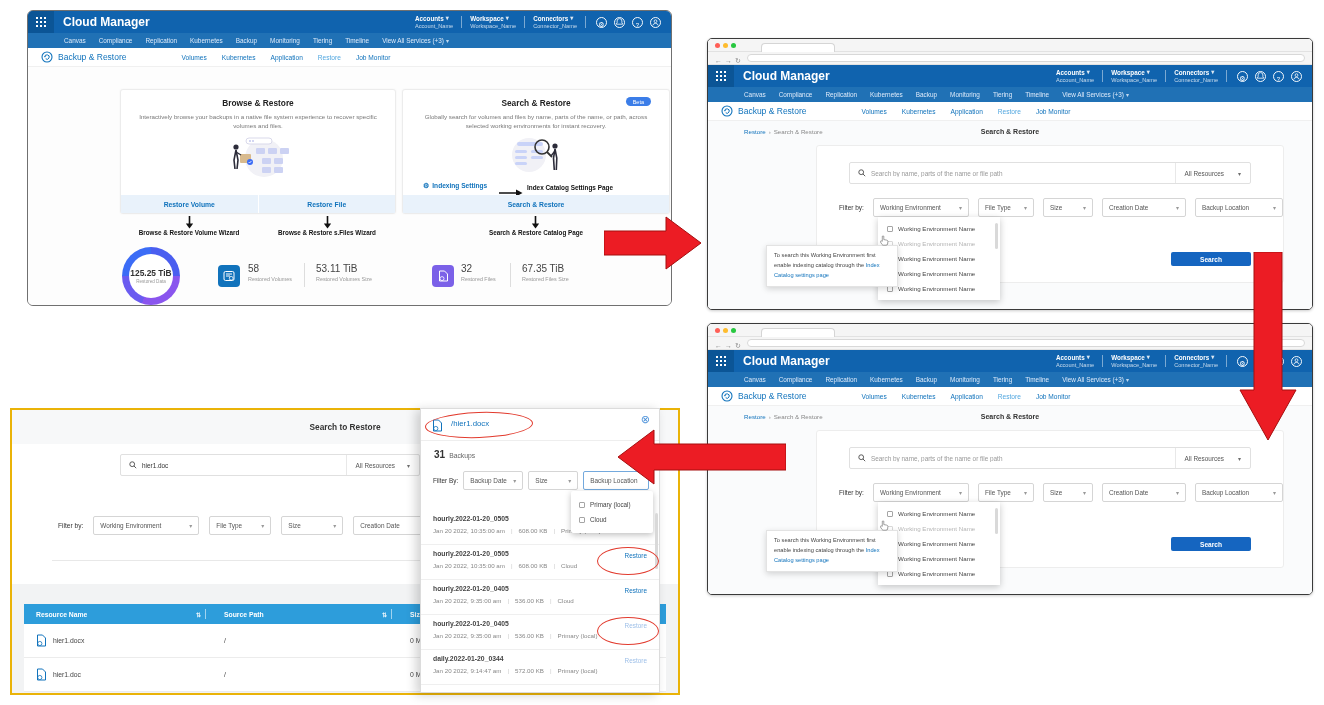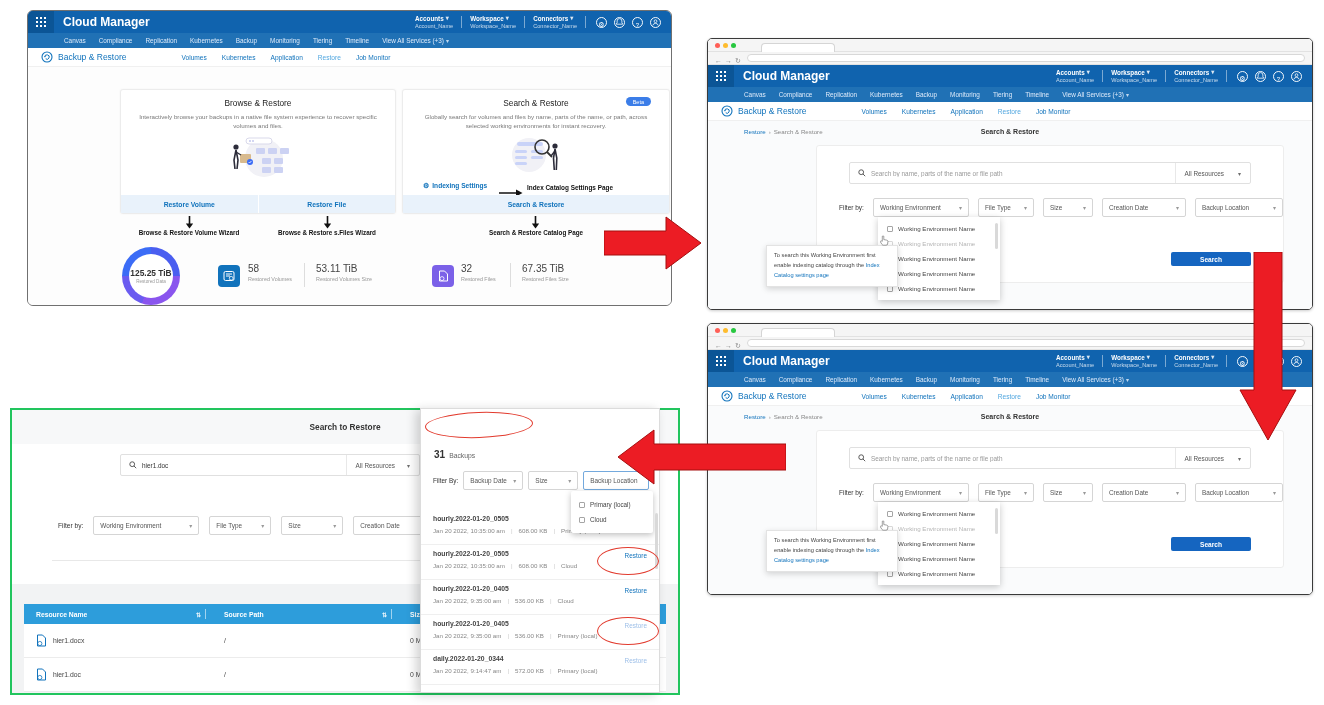--- a/index.html
+++ b/index.html
@@ -31,21 +31,21 @@
   .cm-tabs { display:flex; gap:15px; margin-left:55px; font-size:6.6px; color:#1173bc; white-space:nowrap; }
   .cm-tabs .tab:nth-child(4) { color:#54a8e0; }
 
   
   .panelA { position:absolute; left:27px; top:10px; width:645px; height:296px; border:1px solid #707070;
             border-radius:6px; overflow:hidden; background:#fff; }
   .a-body { position:relative; height:240px; background:#fdfdfd; }
   .a-cards { position:absolute; left:92px; top:22px; display:flex; gap:6px; }
   .card { position:relative; background:#fff; border:1px solid #ececec; border-radius:3px; height:125px; box-shadow:0 0 2px rgba(0,0,0,.05); }
   .card1 { width:276px; } .card2 { width:268px; }
-  .card-t { text-align:center; font-size:8.3px; font-weight:normal; color:#222; margin-top:8px; }
+  .card-t { text-align:center; font-size:8.3px; font-weight:bold; color:#222; margin-top:8px; }
   .card-d { font-size:6.2px; color:#777; text-align:center; margin:5px 15px 0; line-height:1.45; }
   .illus { display:flex; justify-content:center; margin-top:3px; }
   .card-foot { position:absolute; left:0; right:0; bottom:0; height:18px; background:#e9f2fb; display:flex; }
   .cf-btn { flex:1; display:flex; align-items:center; justify-content:center; color:#1173bc; font-weight:bold; font-size:6.8px; }
   .cf-div { width:1px; background:#fff; }
   .beta { position:absolute; right:18px; top:7px; background:#3b7de8; color:#fff; font-size:5.5px; padding:1.5px 7px; border-radius:6px; }
   .ix-link { position:absolute; left:20px; top:92px; color:#1173bc; font-weight:bold; font-size:6.6px; display:flex; align-items:center; gap:3px; }
   .g-gearb::after { content:"⚙"; color:#1173bc; font-size:7px; line-height:1; }
   .ix-arrow { position:absolute; left:96px; top:93px; }
   .ix-note { position:absolute; left:124px; top:94px; font-size:6.4px; font-weight:bold; color:#111; white-space:nowrap; }
@@ -99,21 +99,21 @@
   .cb { width:6px; height:6px; border:1px solid #a5a5a5; border-radius:1px; background:#fff; flex:0 0 6px; }
   .sr-scroll { position:absolute; right:2px; top:6px; width:3px; height:26px; background:#d9d9d9; border-radius:2px; }
   .sr-btn { position:absolute; left:354px; top:106px; width:80px; height:14px; background:#1565c0; color:#fff; font-size:6.6px;
             display:flex; align-items:center; justify-content:center; border-radius:2px; font-weight:bold; }
   .tooltip { position:absolute; left:58px; top:124px; width:132px; background:#fff; border:1px solid #e3e3e3;
              box-shadow:0 2px 6px rgba(0,0,0,.16); padding:5px 7px; font-size:5.7px; line-height:1.75; color:#444; z-index:7; }
   .tt-link { color:#1173bc; }
   .hand { position:absolute; left:172px; top:114px; z-index:8; }
 
   
-  .panelD { position:absolute; left:10px; top:408px; width:670px; height:287px; border:2px solid #22c55e; background:#fff; }
+  .panelD { position:absolute; left:10px; top:408px; width:670px; height:287px; border:2px solid #eab308; background:#fff; }
   .d-titlebar { height:34px; background:#f7f8f9; display:flex; align-items:center; justify-content:center; font-weight:bold; font-size:8.3px; color:#333; }
   .d-search { position:absolute; left:108px; top:44px; width:300px; height:22px; border:1px solid #e0e0e0; border-radius:2px; display:flex; align-items:center; background:#fff; }
   .d-res { border-left:1px solid #e8e8e8; height:100%; display:flex; align-items:center; gap:12px; padding:0 9px; color:#555; font-size:6.4px; flex:0 0 auto; }
   .d-filter { position:absolute; left:46px; top:106px; display:flex; align-items:center; gap:10px; font-size:6.6px; color:#333; white-space:nowrap; }
   .dw1{width:106px;} .dw2{width:62px;} .dw3{width:62px;} .dw4{width:96px;}
   .d-div { position:absolute; left:40px; top:150px; width:370px; height:1px; background:#e8e8e8; }
   .d-gray { position:absolute; left:0; right:0; top:174px; bottom:0; background:#f2f3f4; }
   .d-table { position:absolute; left:12px; right:12px; top:194px; }
   .d-thead { height:20px; background:#2d9ddb; color:#fff; display:grid; grid-template-columns:188px 186px 72px 1fr;
              align-items:center; font-size:6.8px; font-weight:bold; }
@@ -871,20 +871,30 @@
             <span>0 MB</span>
           </div>
         <div class="d-cell">
             <span>Jan 19 2022, 4:07:42 pm</span>
           </div>
       </div>
     </div>
   </div>
 
   <div class="panelE">
+    <div class="e-head">
+      <span class="e-ficon">
+        <svg width="11" height="13" viewBox="0 0 11 13">
+            <path d="M1.5 1 h5 l3 3 v8 h-8 z" fill="none" stroke="#1173bc"></path>
+            <circle cx="3.8" cy="9.5" r="2.1" fill="none" stroke="#1173bc" stroke-width=".8"></circle>
+          </svg>
+      </span>
+      <span class="e-path">/hier1.docx</span>
+      <span class="e-close"></span>
+    </div>
     <div class="e-count">
       <span class="e-cn">31</span>
       <span class="e-cl">Backups</span>
     </div>
     <div class="e-filter">
       <span>Filter By:</span>
       <div class="sel ew1">
           <span>Backup Date</span>
           <span class="chv"></span>
         </div>

